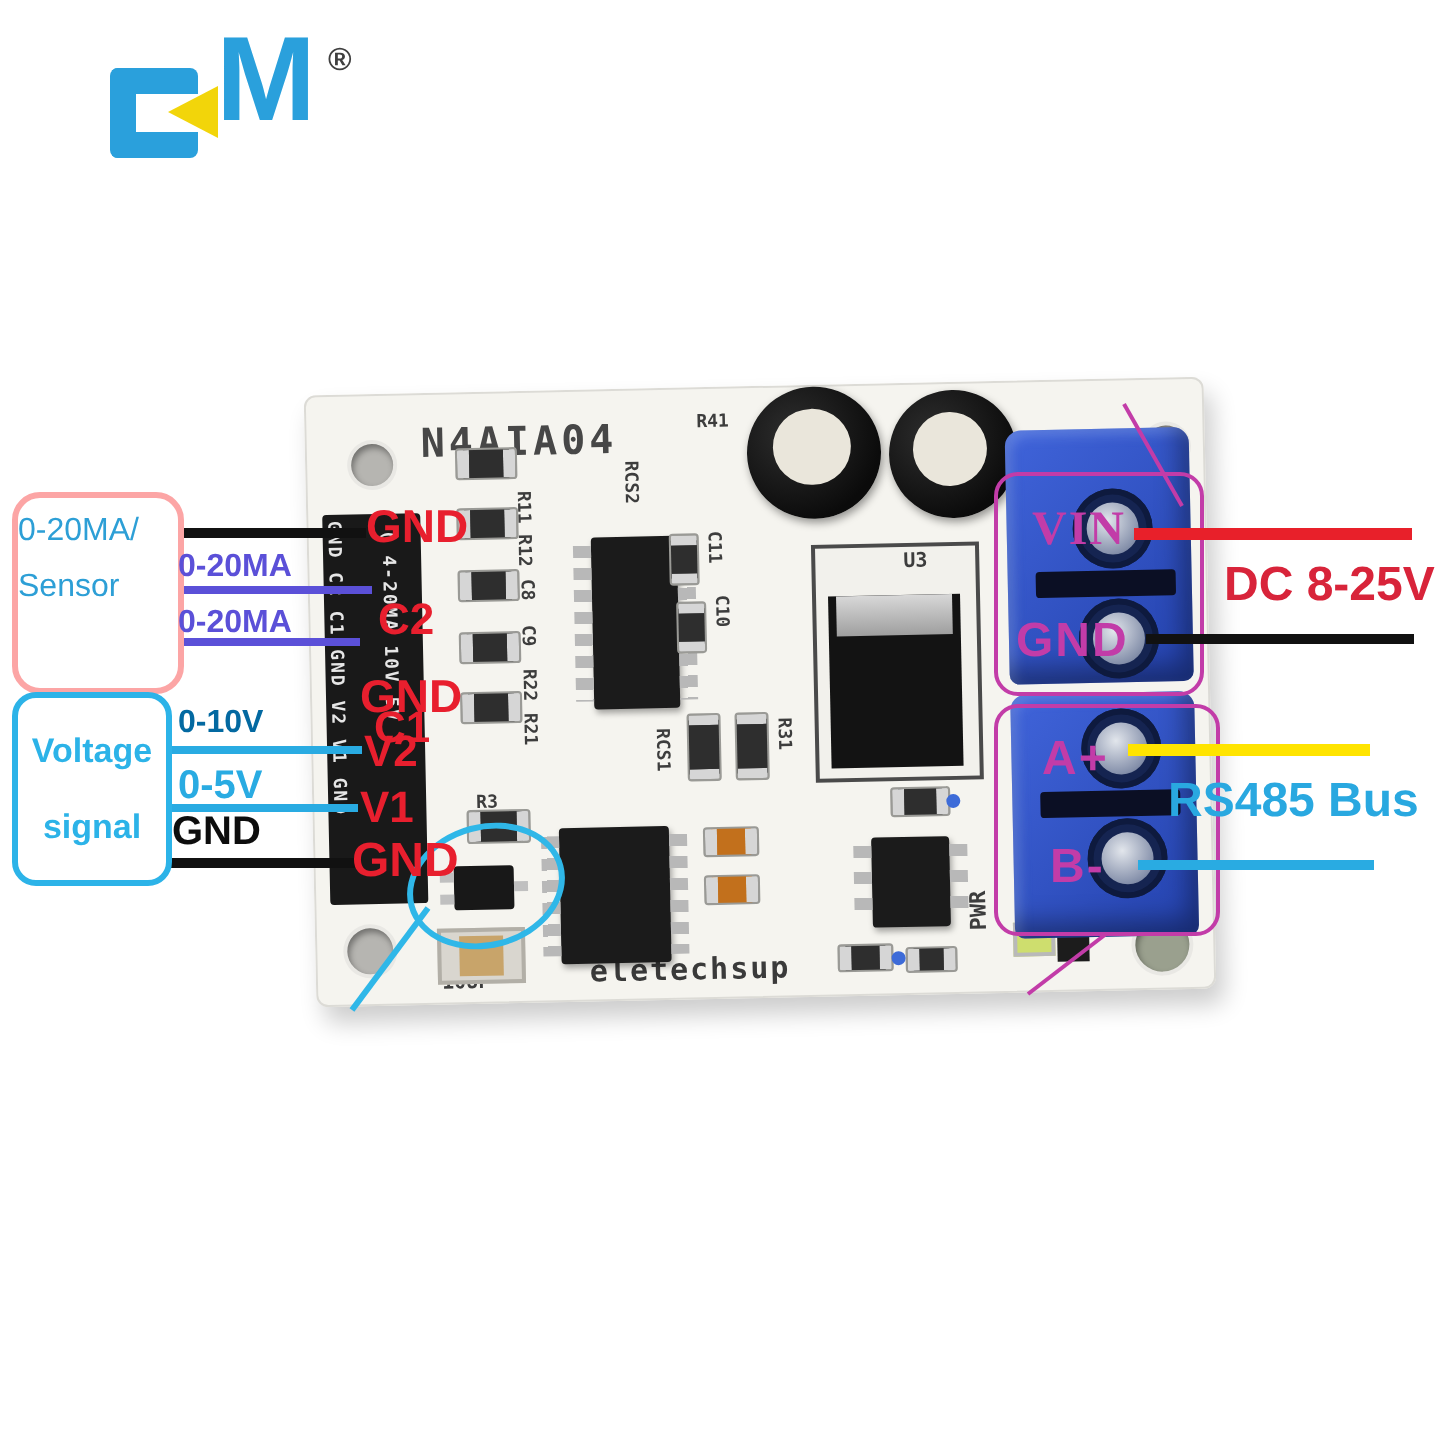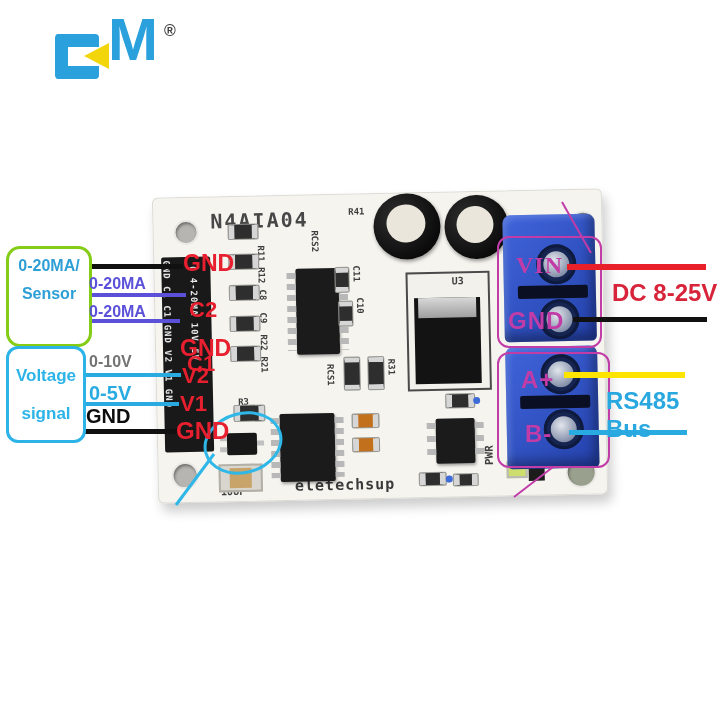--- a/index.html
+++ b/index.html
@@ -131,52 +131,52 @@
   #lnP1{left:83px;top:293px;width:103px;height:4px;background:#5b50d8;}
   #lnP2{left:81px;top:319px;width:99px;height:4px;background:#5b50d8;}
   #lnC1{left:84px;top:373px;width:97px;height:4px;background:#29abe2;}
   #lnC2{left:84px;top:402px;width:95px;height:4px;background:#29abe2;}
   #lnB2{left:84px;top:429px;width:95px;height:5px;background:#111;}
   #lnRed{left:567px;top:264px;width:139px;height:6px;background:#e8202a;z-index:6;}
   #lnBk{left:573px;top:317px;width:134px;height:5px;background:#111;z-index:6;}
   #lnYe{left:564px;top:372px;width:121px;height:6px;background:#ffe400;z-index:6;}
   #lnCy{left:569px;top:430px;width:118px;height:5px;background:#29abe2;z-index:6;}
 
-  #sensorBox{position:absolute;left:6px;top:246px;width:80px;height:92px;border:3px solid #84cc16;
-             border-radius:14px;background:#fff;z-index:5;color:#2d9fd6;font-weight:bold;font-size:16px;
-             text-align:center;line-height:28px;padding-top:3px;box-sizing:content-box;}
+  #sensorBox{position:absolute;left:6px;top:246px;width:80px;height:92px;border:3px solid #fca5a5;
+             border-radius:14px;background:#fff;z-index:5;color:#2d9fd6;font-weight:normal;font-size:16px;
+             text-align:left;line-height:28px;padding-top:3px;box-sizing:content-box;}
   #voltageBox{position:absolute;left:6px;top:346px;width:80px;height:97px;border:3px solid #2cb3e8;
              border-radius:12px;background:#fff;z-index:5;color:#2cb3e8;font-weight:bold;font-size:17px;
              text-align:center;line-height:38px;padding-top:8px;box-sizing:border-box;}
   .blk{display:block;}
 
   .wlbl{position:absolute;font-weight:bold;z-index:6;}
   #wl1{left:89px;top:275px;font-size:16px;color:#5b50d8;}
   #wl2{left:89px;top:303px;font-size:16px;color:#5b50d8;}
-  #wl3{left:89px;top:353px;font-size:16px;color:#737373;}
+  #wl3{left:89px;top:353px;font-size:16px;color:#0369a1;}
   #wl4{left:89px;top:382px;font-size:20px;color:#29abe2;}
   #wl5{left:86px;top:405px;font-size:20px;color:#0d0d0d;}
 
   .pin{position:absolute;font-weight:bold;color:#e81f2e;z-index:6;}
   #pin0{left:183px;top:250px;font-size:23px;}
   #pin1{left:189px;top:280px;font-size:22px;margin-top:17px;}
   #pin2{left:187px;top:307px;font-size:22px;margin-top:44px;}
   #pin3{left:180px;top:335px;font-size:23px;}
   #pin4{left:182px;top:363px;font-size:22px;}
   #pin5{left:180px;top:391px;font-size:22px;}
   #pin6{left:176px;top:417px;font-size:24px;}
 
   .mg{position:absolute;color:#c23ca8;font-weight:bold;z-index:6;letter-spacing:1px;}
   #mg0{left:516px;top:252px;font-size:24px;font-family:Liberation Serif, serif;}
   #mg1{left:508px;top:307px;font-size:24px;}
   #mg2{left:521px;top:366px;font-size:24px;}
   #mg3{left:525px;top:420px;font-size:24px;}
 
   #dcTxt{position:absolute;left:612px;top:279px;font-size:24px;font-weight:bold;color:#d8243a;z-index:6;}
-  #busTxt{position:absolute;left:606px;top:387px;font-size:24px;font-weight:bold;color:#29a8e0;z-index:6;}
+  #busTxt{position:absolute;left:584px;top:387px;font-size:24px;font-weight:bold;color:#29a8e0;z-index:6;}
 
   .mbox{position:absolute;border:2px solid #c23ca8;border-radius:12px;z-index:5;}
   #mbox1{left:497px;top:236px;width:101px;height:108px;}
   #mbox2{left:497px;top:352px;width:109px;height:112px;}
   #cyEllipse{position:absolute;left:203px;top:412px;width:74px;height:56px;border:3px solid #2fb7e8;
              border-radius:50%;transform:rotate(-15deg);z-index:5;}
   #svgOv{position:absolute;left:0;top:0;width:720px;height:720px;z-index:5;pointer-events:none;}
 </style>
 </head>
 <body>

